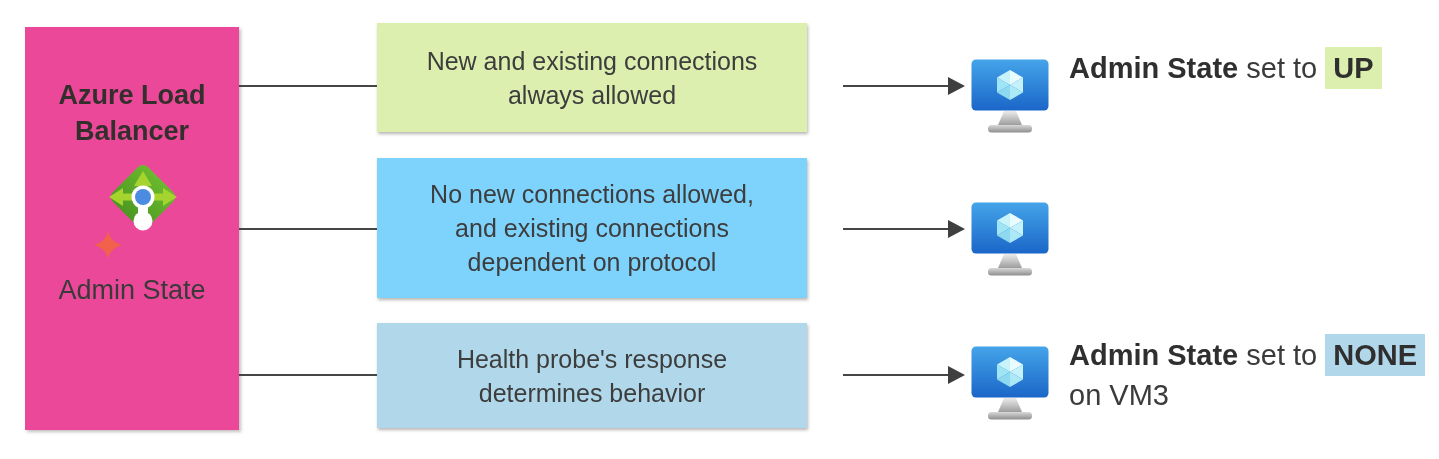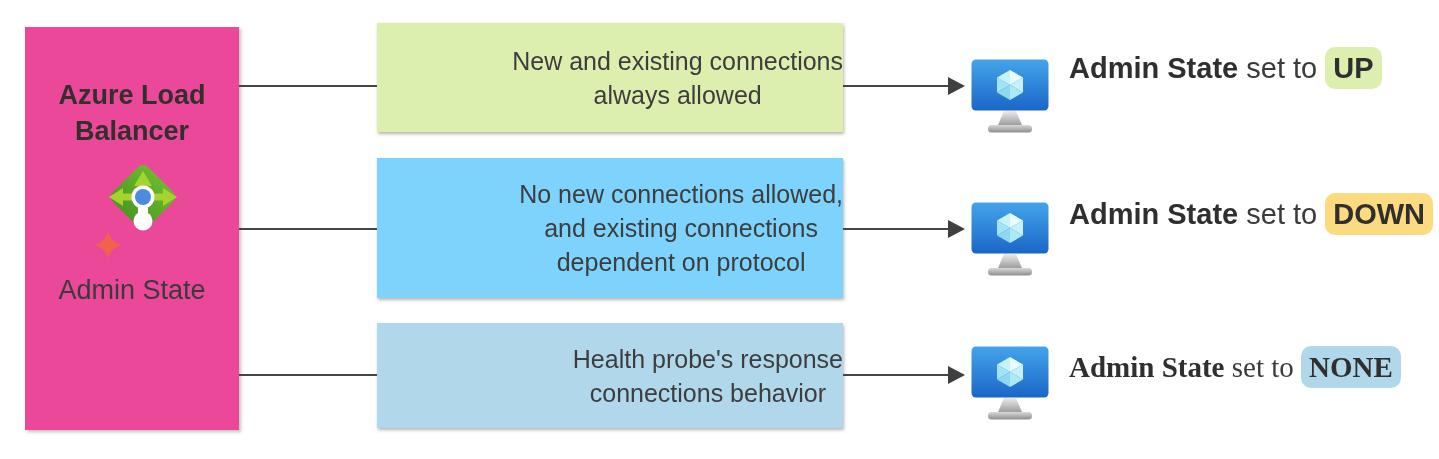--- a/index.html
+++ b/index.html
@@ -21,36 +21,36 @@
   .hline { position:absolute; height:2px; background:#454545; }
   .lleft  { left:239px; width:138px; }
   .lright { left:843px; width:106px; }
   .y1 { top:85px; } .y2 { top:228px; } .y3 { top:374px; }
   .ahead { position:absolute; left:948px; width:0; height:0;
            border-top:9px solid transparent; border-bottom:9px solid transparent;
            border-left:17px solid #3f3f3f; }
   .ay1 { top:77px; } .ay2 { top:220px; } .ay3 { top:366px; }
 
   
-  .box { position:absolute; left:377px; width:466px; display:flex; align-items:center; justify-content:flex-end;
+  .box { position:absolute; left:377px; width:430px; display:flex; align-items:center; justify-content:center;
          text-align:center; font-size:25px; line-height:34px; color:#3d3d3d; white-space:pre-line;
          box-shadow:1px 2px 3px rgba(115,110,105,.5); }
   .box1 { top:23px;  height:109px; }
   .box2 { top:158px; height:140px; }
   .box3 { top:323px; height:105px; }
 
   
   .vm { position:absolute; left:971px; width:78px; height:74px; }
   .vy1 { top:59px; } .vy2 { top:202px; } .vy3 { top:346px; }
 
   
   .result { position:absolute; left:1069px; width:370px; font-size:29px; line-height:40px; color:#3b3b3b; }
-  .ry1 { top:48px; } .ry2 { top:194px; } .ry3 { top:347px;font-family:Liberation Serif, serif; }
+  .ry1 { top:48px; } .ry2 { top:194px; } .ry3 { top:335px; }
   .result .b { font-weight:700; color:#2f2f2f; }
-  .hl { padding:5px 8px; white-space:nowrap;border-radius:10px; }
+  .hl { padding:5px 8px; white-space:nowrap; }
 </style>
 </head>
 <body>
 
 <svg width="0" height="0" style="position:absolute" aria-hidden="true">
   <defs>
     <linearGradient id="screenG" x1="0" y1="0" x2="0" y2="1">
       <stop offset="0" stop-color="#45a4e9"></stop>
         <stop offset="1" stop-color="#1a66c8"></stop>
     </linearGradient>
@@ -131,38 +131,34 @@
     <div>No new connections allowed,
 and existing connections
 dependent on protocol</div>
   </div>
   <div class="hline lright y2" style="background-color: rgb(69, 69, 69);"></div>
   <div class="ahead ay2"></div>
   <svg class="vm vy2" viewBox="0 0 78 74">
       <use href="#vm-sym"></use>
     </svg>
   <div class="result ry2">
-    <div>
-      <span class="b">Admin State</span>
-      <span>set to</span>
-      <span class="hl b" style="background-color: rgb(252, 218, 127);">DOWN</span>
-    </div>
   </div>
 
   <div class="hline lleft y3" style="background-color: rgb(69, 69, 69);"></div>
   <div class="box box3" style="background-color: rgb(177, 216, 234);">
     <div>Health probe's response
-connections behavior</div>
+determines behavior</div>
   </div>
   <div class="hline lright y3" style="background-color: rgb(69, 69, 69);"></div>
   <div class="ahead ay3"></div>
   <svg class="vm vy3" viewBox="0 0 78 74">
       <use href="#vm-sym"></use>
     </svg>
   <div class="result ry3">
     <div>
       <span class="b">Admin State</span>
       <span>set to</span>
       <span class="hl b" style="background-color: rgb(177, 216, 234);">NONE</span>
     </div>
+    <div>on VM3</div>
   </div>
 
 </div>
 
 </body></html>

